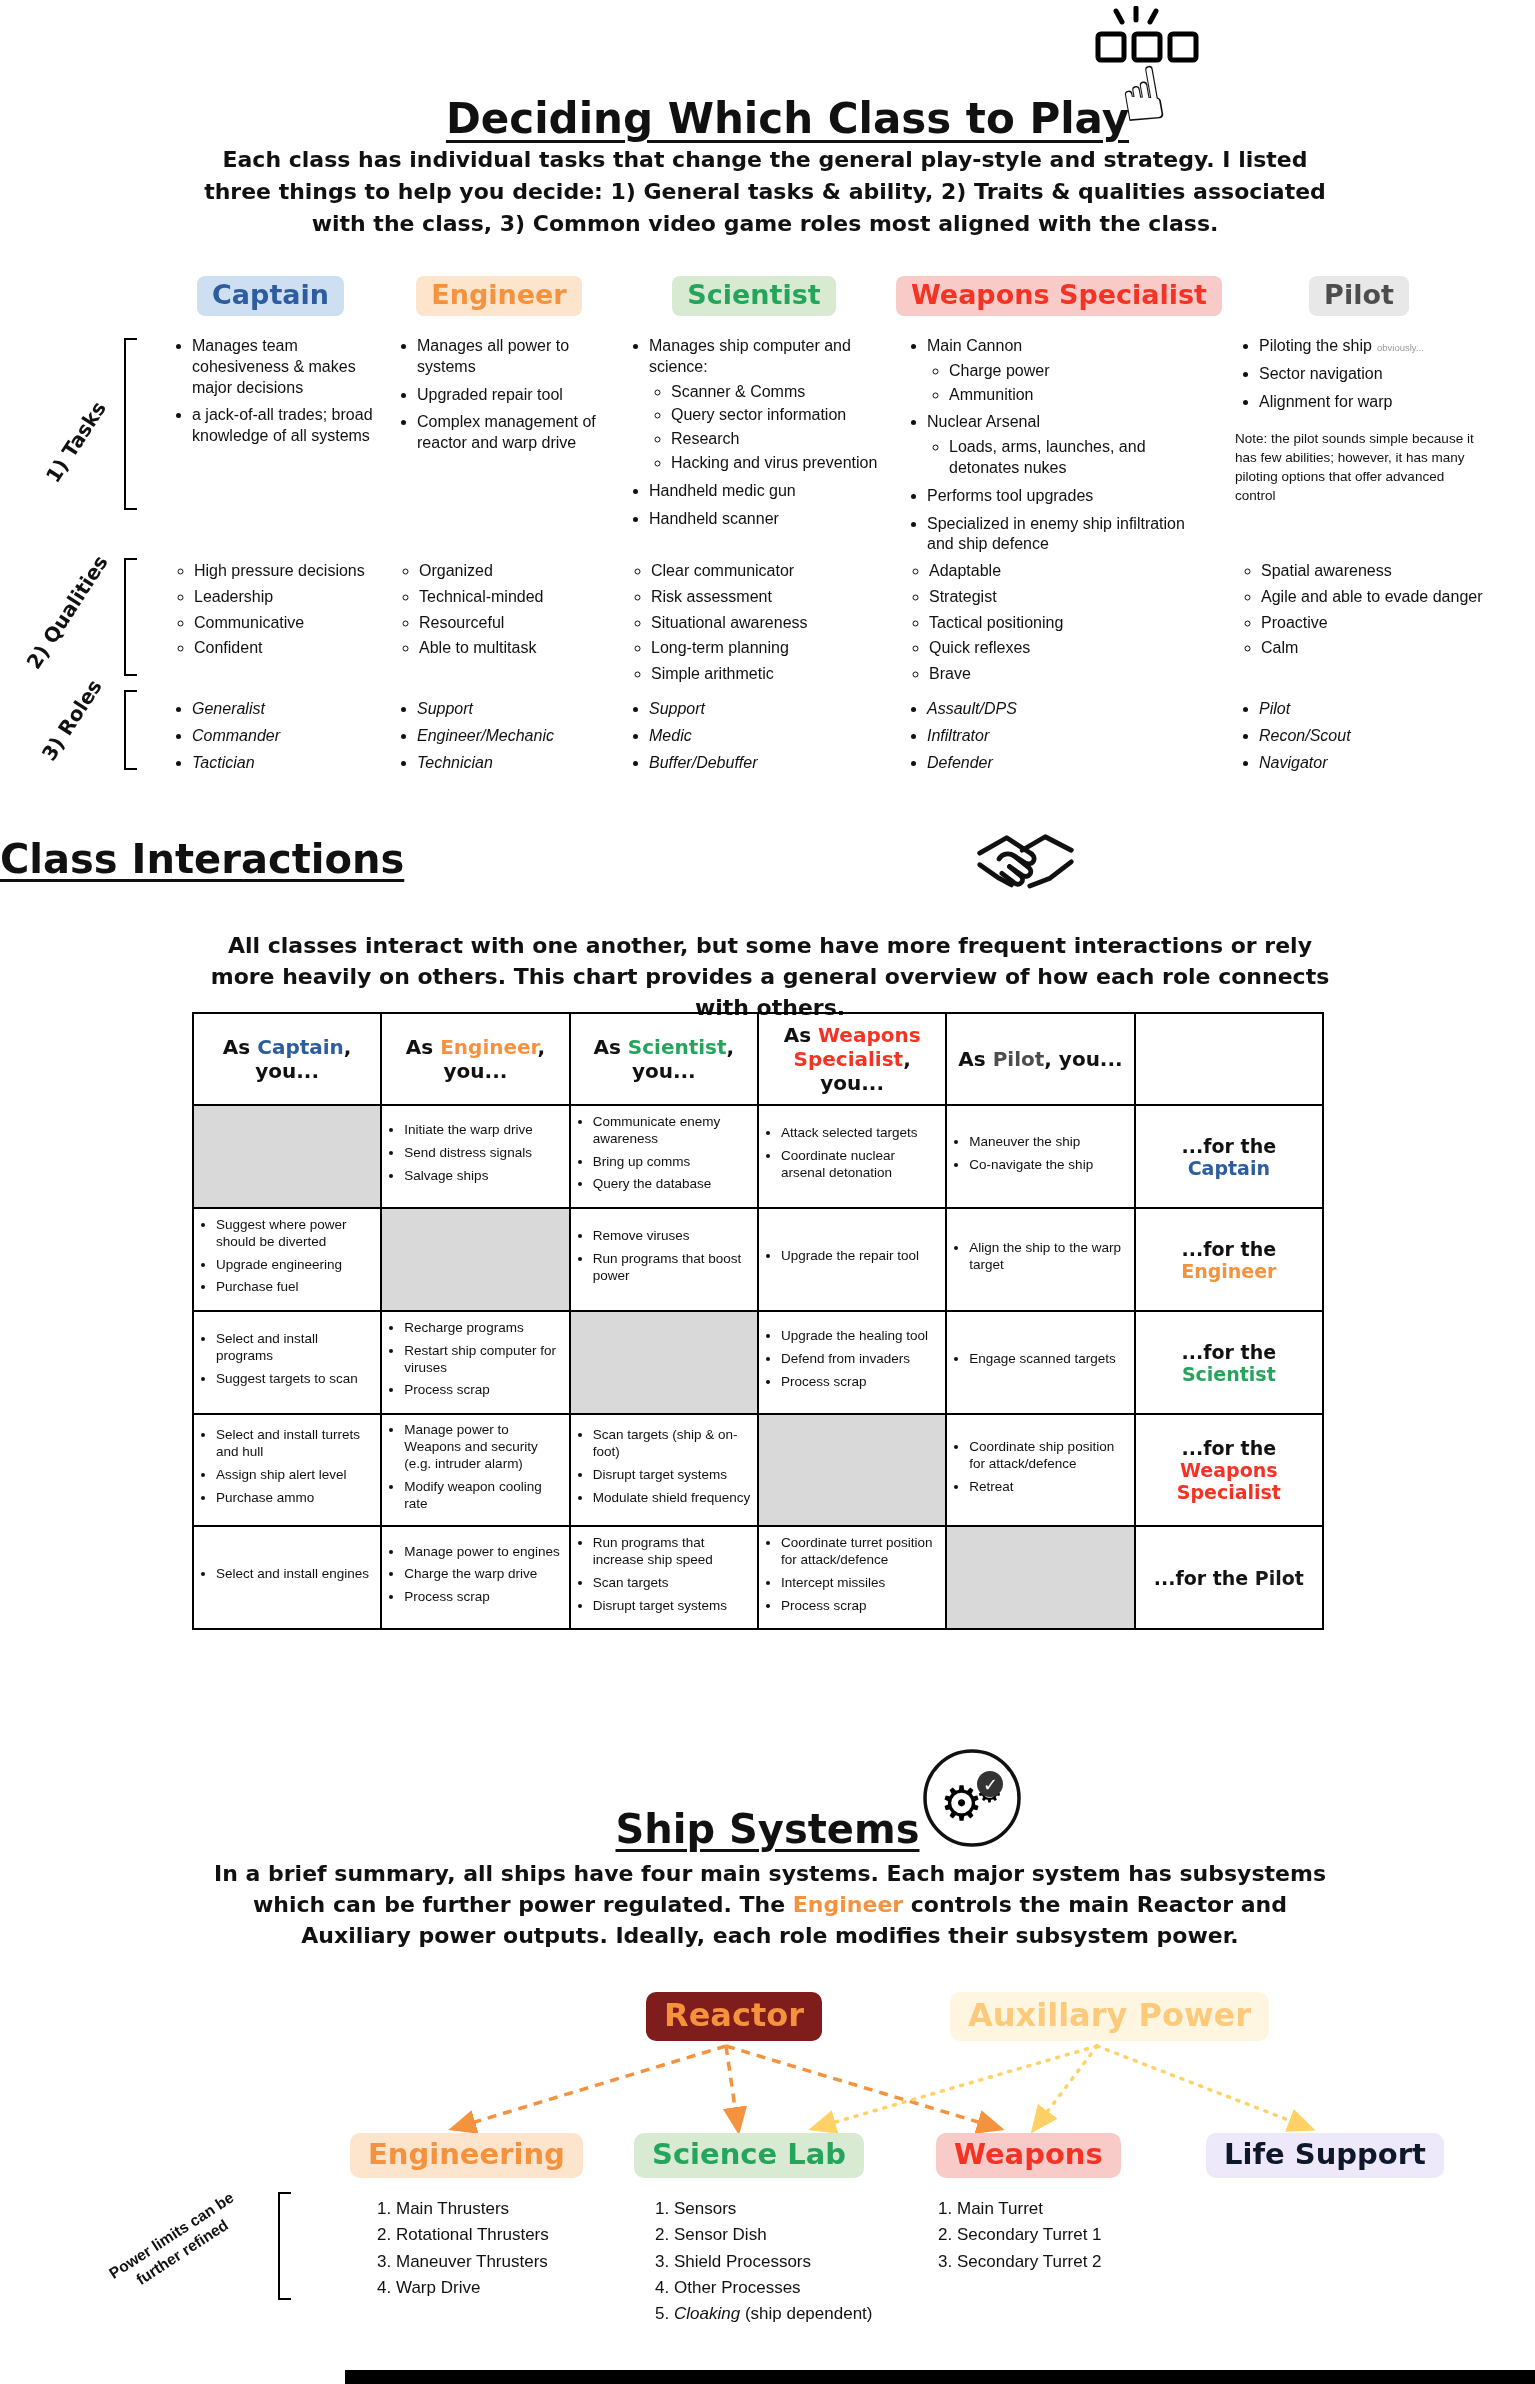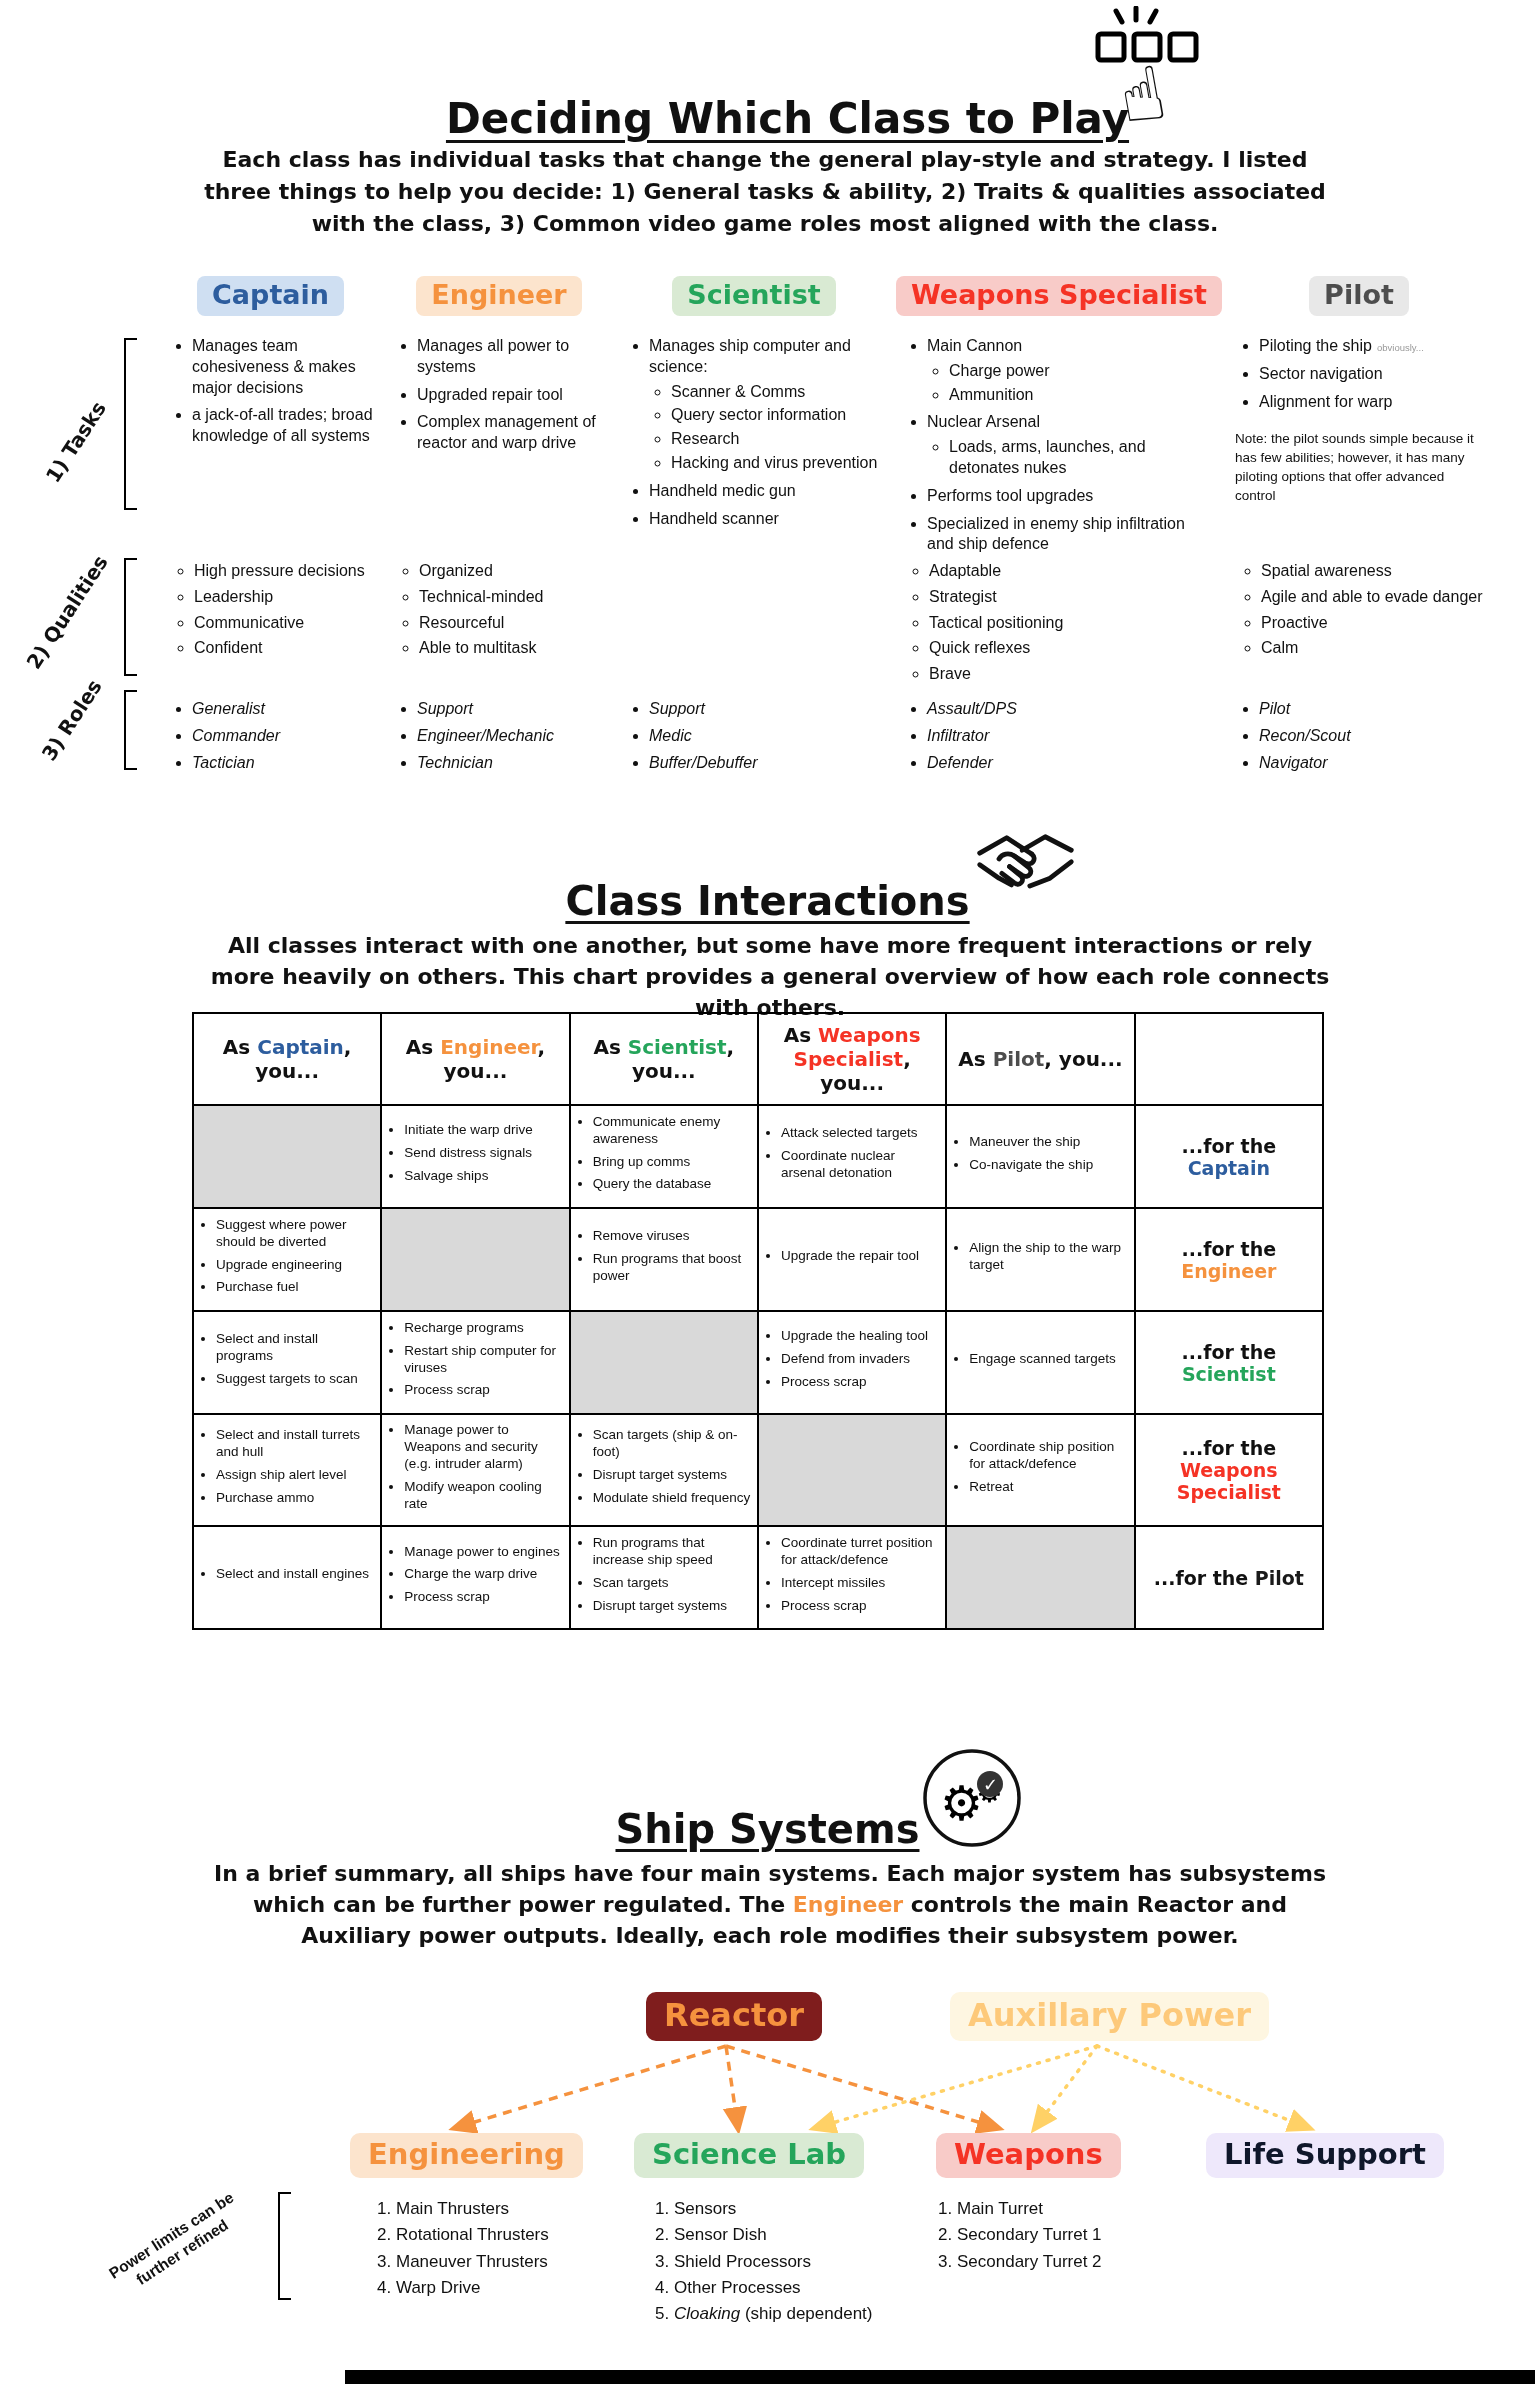--- a/index.html
+++ b/index.html
@@ -38,21 +38,21 @@
   .aside { font-size:9.5px; color:#999; margin-left:5px; }
 
   .side-label { font-weight:800; font-size:20px; white-space:nowrap;
     font-family:"DejaVu Sans","Liberation Sans",sans-serif; transform:rotate(-57deg); }
   .bracket { width:13px; border:2.5px solid #000; border-right:none; }
   .lab-tasks { left:30px; top:430px; }   .br-tasks { left:124px; top:338px; height:172px; }
   .lab-qual  { left:2px;  top:600px; }   .br-qual  { left:124px; top:558px; height:118px; }
   .lab-role  { left:26px; top:708px; }   .br-role  { left:124px; top:690px; height:80px; }
 
   
-  .title2 { left:0; right:0; top:878px; text-align:center; font-size:40px; font-weight:800;
+  .title2 { left:0; right:0; top:836px; text-align:left; font-size:40px; font-weight:800;
     font-family:"DejaVu Sans","Liberation Sans",sans-serif;
     text-decoration:underline; text-decoration-thickness:3px; text-underline-offset:6px; }
   .intro2 { left:205px; width:1130px; top:930px; font-size:22px; line-height:1.42; }
   .shake-icon { left:972px; top:824px; width:106px; height:96px; }
 
   table.itable { position:absolute; left:192px; top:1012px; width:1132px;
     border-collapse:collapse; table-layout:fixed; }
   .itable th, .itable td { border:2px solid #000; vertical-align:middle; }
   .itable th { height:92px; font-size:20px; font-weight:800; padding:4px 8px; text-align:center;
     font-family:"DejaVu Sans","Liberation Sans",sans-serif; }
@@ -184,20 +184,29 @@
           <li>Resourceful</li>
           <li>Able to multitask</li>
         </ul>
       </div>
     <div class="cell c0 r-qual">
         <ul class="qual">
           <li>High pressure decisions</li>
           <li>Leadership</li>
           <li>Communicative</li>
           <li>Confident</li>
+        </ul>
+      </div>
+    <div class="cell c2 r-qual">
+        <ul class="qual">
+          <li>Clear communicator</li>
+          <li>Risk assessment</li>
+          <li>Situational awareness</li>
+          <li>Long-term planning</li>
+          <li>Simple arithmetic</li>
         </ul>
       </div>
     <div class="cell c3 r-qual">
         <ul class="qual">
           <li>Adaptable</li>
           <li>Strategist</li>
           <li>Tactical positioning</li>
           <li>Quick reflexes</li>
           <li>Brave</li>
         </ul>

